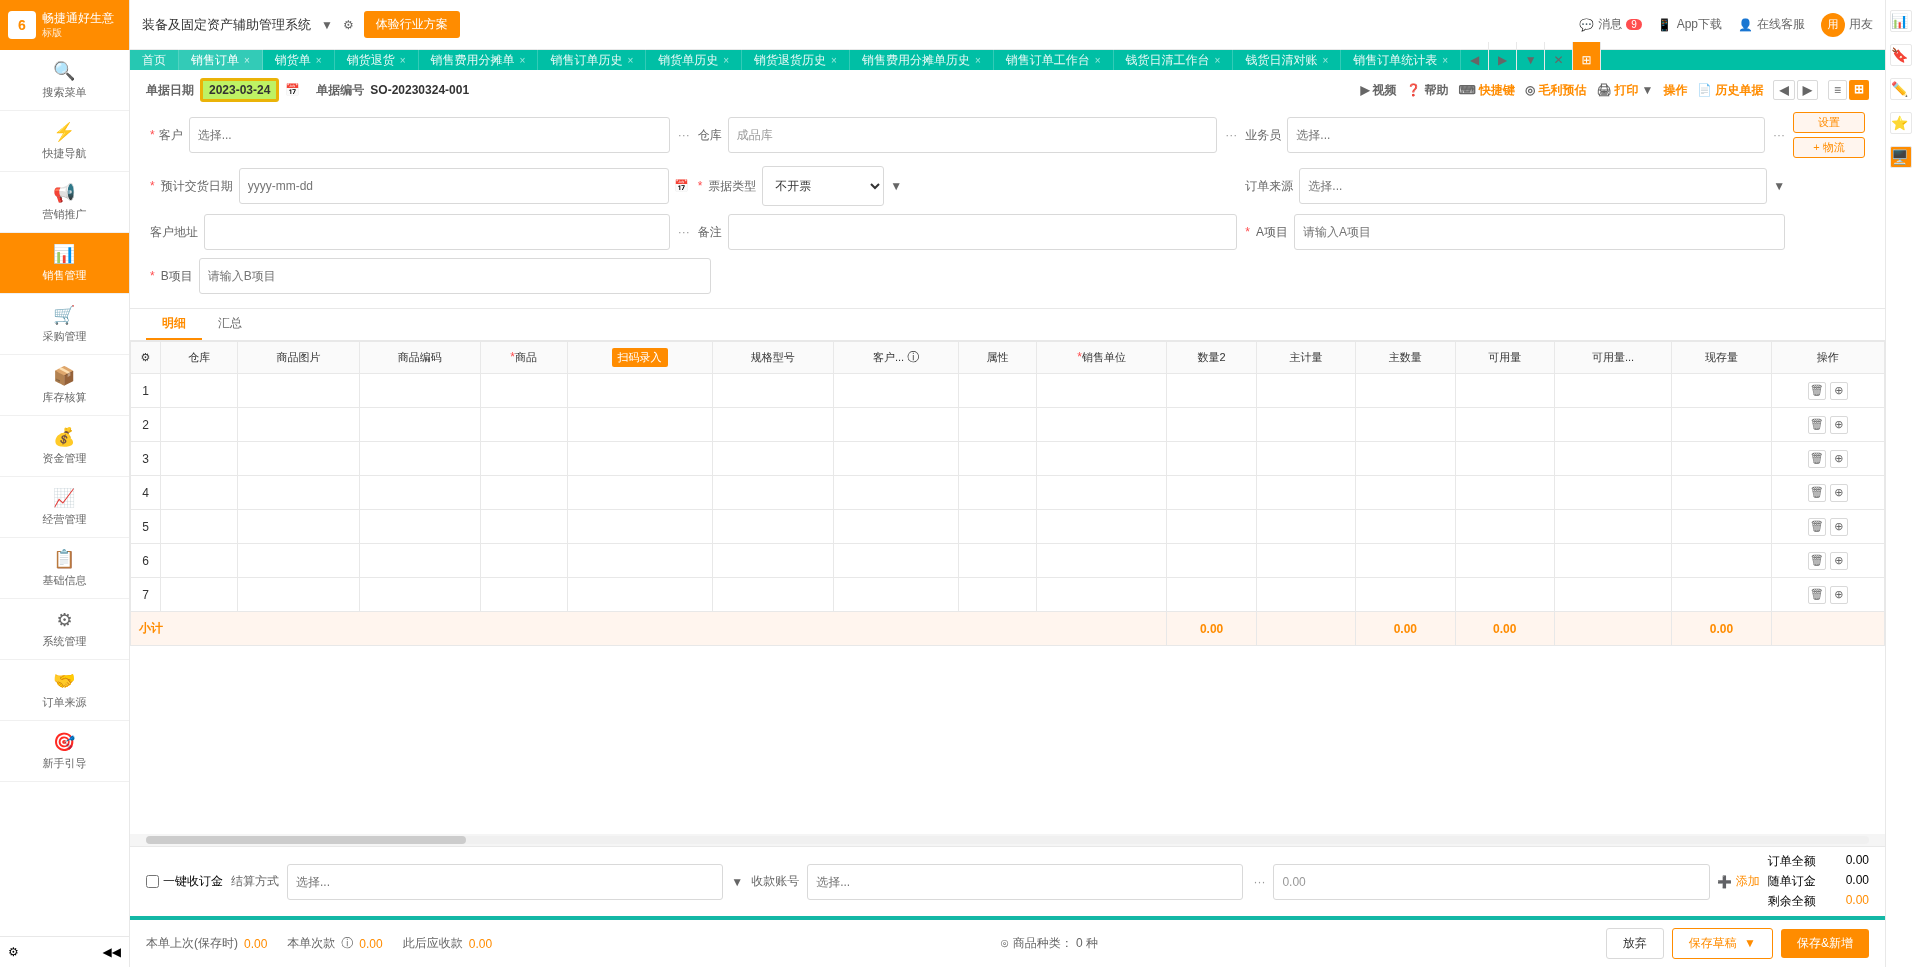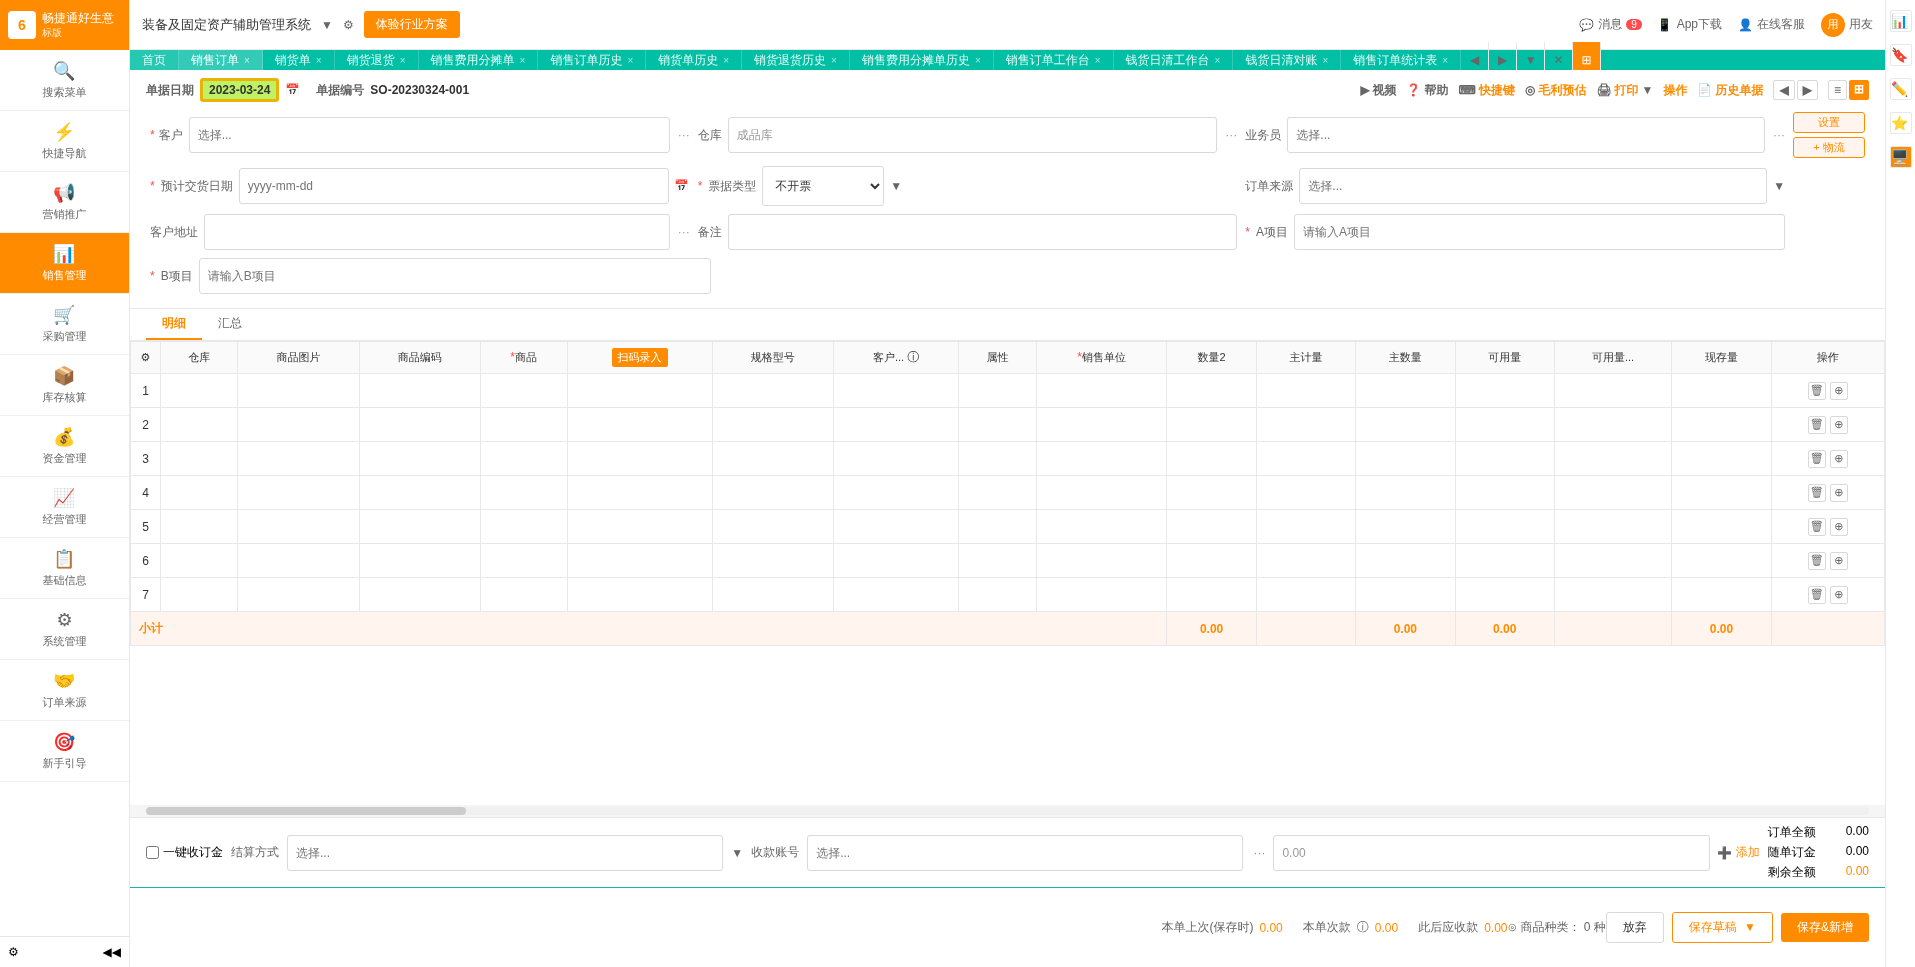--- a/index.html
+++ b/index.html
@@ -65,21 +65,21 @@
 
     
     .payment-row { display: flex; align-items: center; gap: 8px; padding: 6px 16px; background: #fff; border-top: 1px solid #e8e8e8; }
     .checkbox-label { display: flex; align-items: center; gap: 4px; cursor: pointer; }
 
     
     .right-panel { width: 30px; background: #fff; border-left: 1px solid #e8e8e8; display: flex; flex-direction: column; align-items: center; padding-top: 10px; gap: 12px; }
     .right-panel-btn { width: 22px; height: 22px; border: 1px solid #e8e8e8; display: flex; align-items: center; justify-content: center; cursor: pointer; color: #666; font-size: 14px; border-radius: 2px; }
 
     
-    .footer-bar { display: flex; align-items: center; justify-content: flex-end; padding: 24px 16px; background: #fff; border-top: 1px solid #14b8a6; }
+    .footer-bar { display: flex; align-items: center; justify-content: space-between; padding: 8px 16px; background: #fff; border-top: 4px solid #14b8a6; }
     .footer-left { display: flex; align-items: center; gap: 20px; color: #666; }
     .footer-center { color: #666; }
     .footer-right { display: flex; align-items: center; gap: 8px; }
     .btn-discard { border: 1px solid #d9d9d9; background: #fff; color: #333; padding: 6px 16px; border-radius: 3px; cursor: pointer; }
     .btn-draft { border: 1px solid #ff8c00; background: #fff; color: #ff8c00; padding: 6px 16px; border-radius: 3px; cursor: pointer; }
     .btn-save { background: #ff8c00; color: #fff; border: none; padding: 6px 16px; border-radius: 3px; cursor: pointer; }
 
     .scrollbar-area { height: 8px; background: #f0f0f0; position: relative; margin: 2px 16px; border-radius: 4px; }
     .scrollbar-thumb { height: 8px; width: 320px; background: #ccc; border-radius: 4px; position: absolute; left: 0; }
     .nav-tabs-container { display: flex; align-items: center; background: #00bfa5; height: 20px; }

